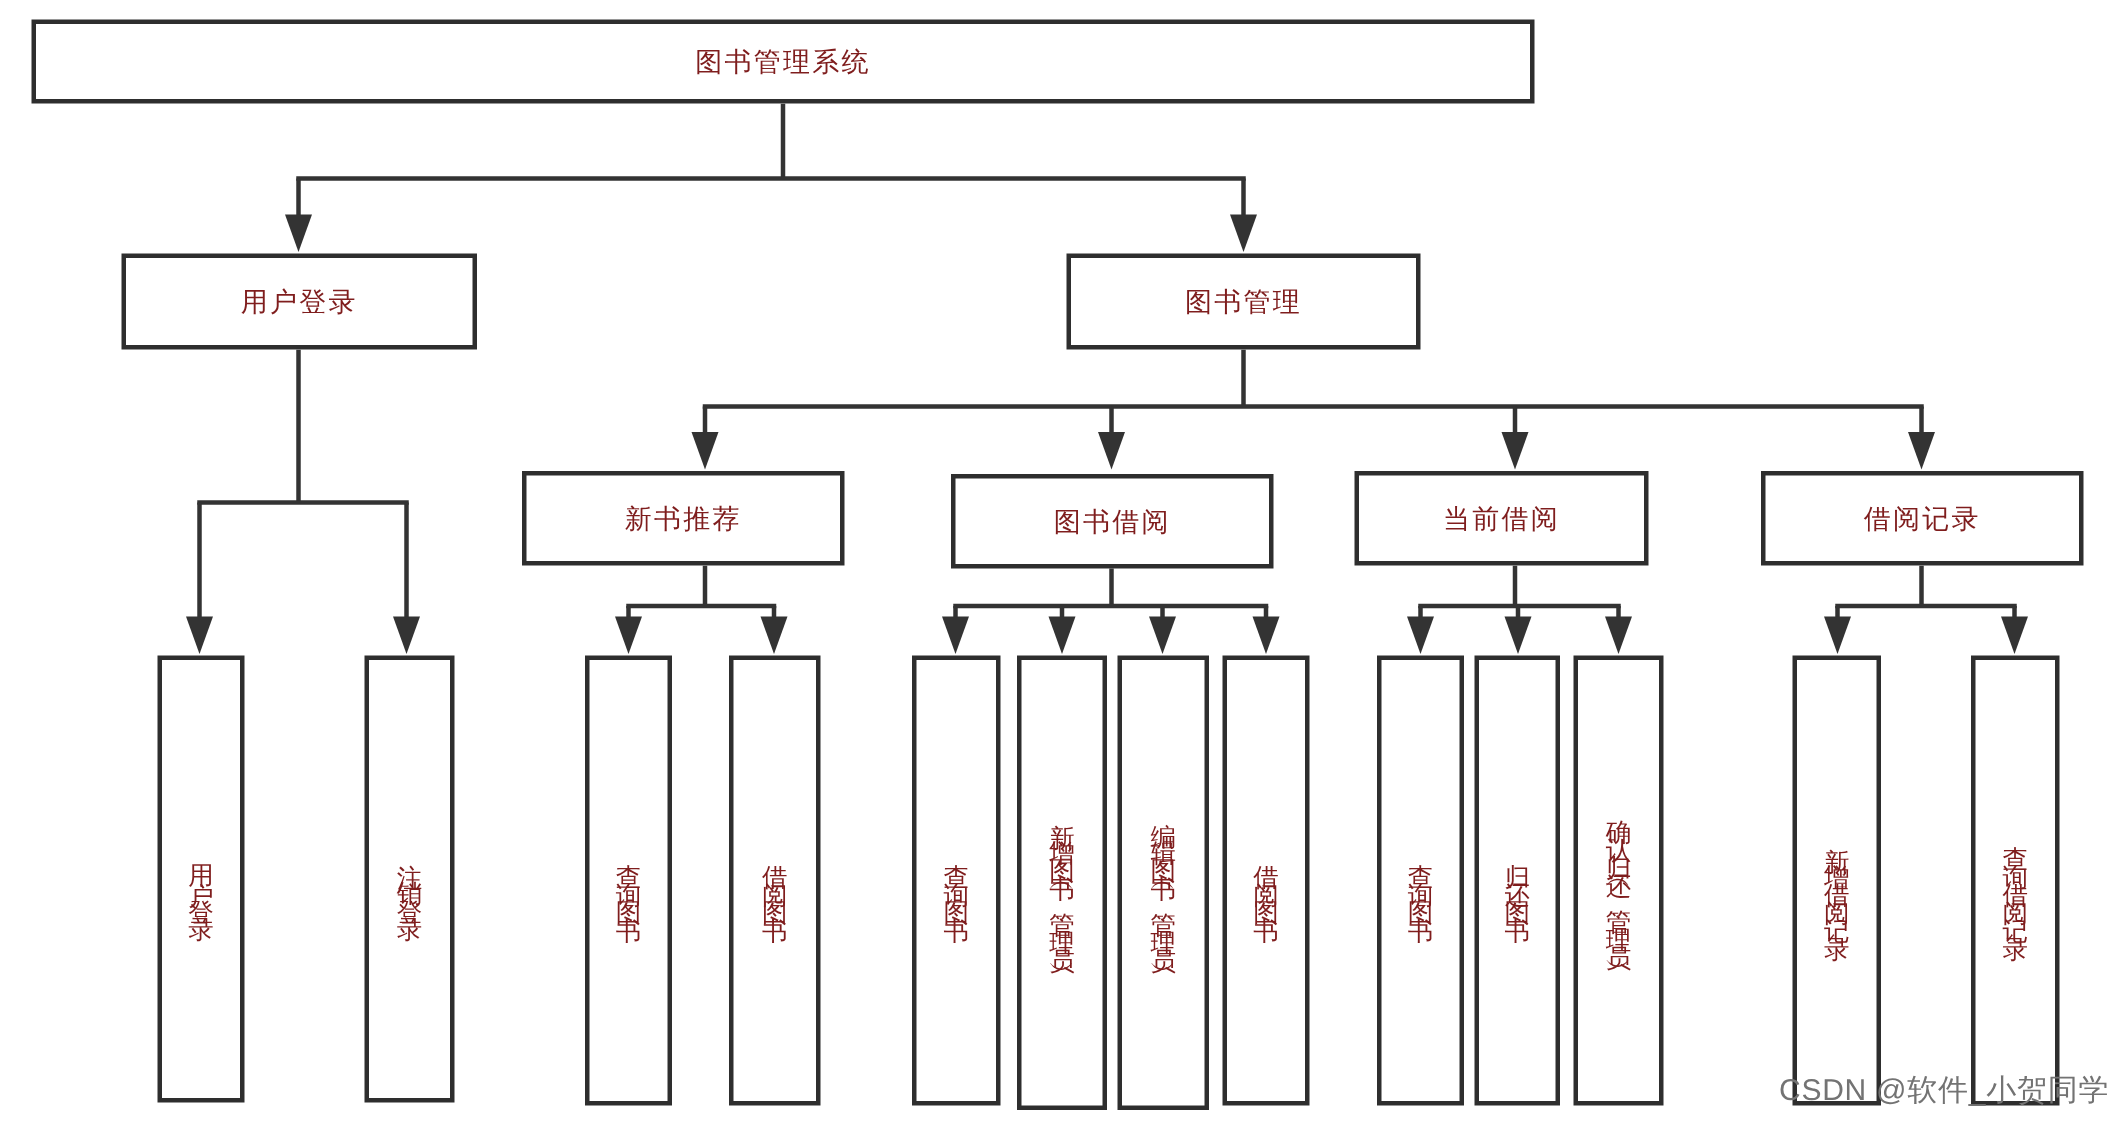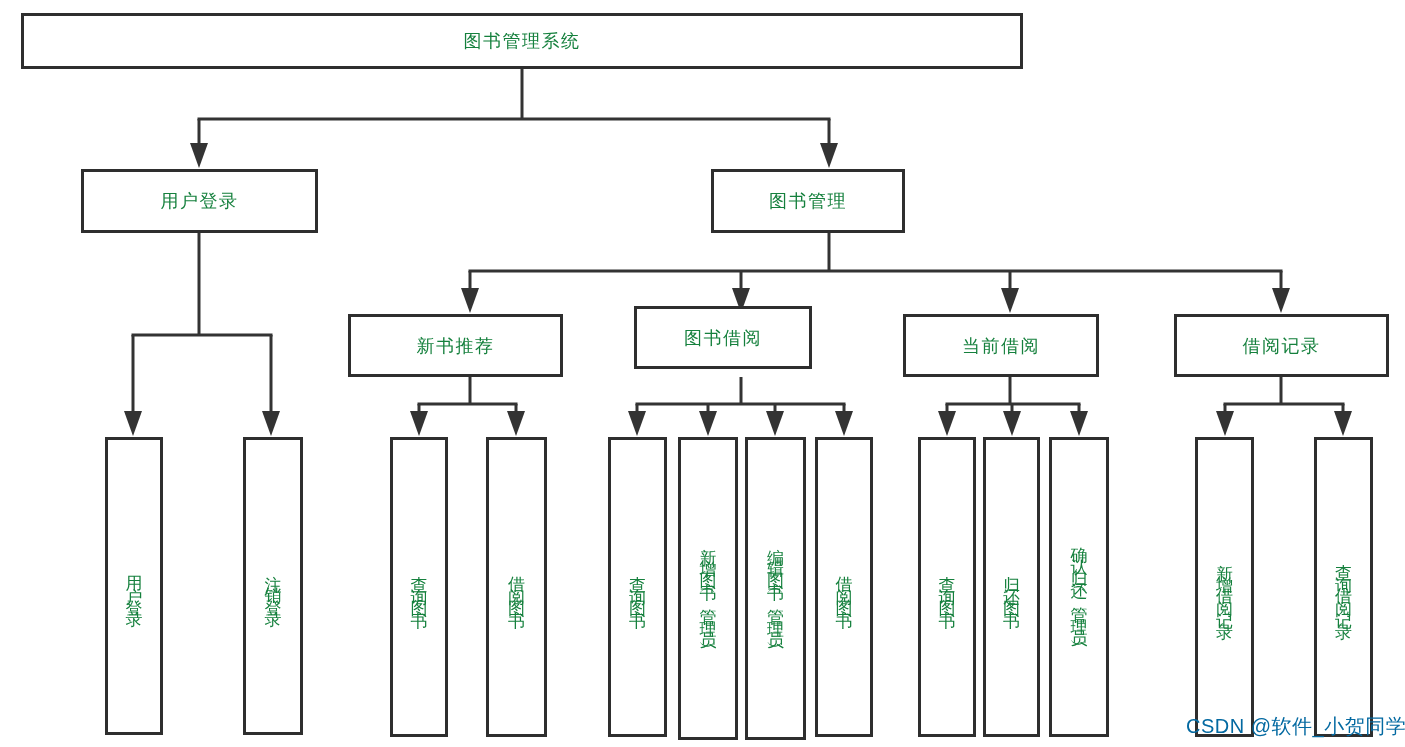--- a/index.html
+++ b/index.html
@@ -20,41 +20,41 @@
     z-index: 1;
   }
   .node {
     position: absolute;
     background: #ffffff;
     border: 3px solid #2e2e2e;
     box-sizing: border-box;
     display: flex;
     align-items: center;
     justify-content: center;
-    color: #15803d;
+    color: #7f1d1d;
     z-index: 2;
   }
   .hbox {
     font-size: 18px;
     letter-spacing: 1.5px;
     white-space: nowrap;
   }
   .vbox {
     writing-mode: vertical-rl;
     text-orientation: mixed;
     font-size: 17px;
     line-height: 1;
     letter-spacing: 12px;
     white-space: nowrap;
   }
   .watermark {
     position: absolute;
     left: 1186px; top: 713px;
     font-size: 20px;
-    color: #0369a1;
+    color: #737373;
     letter-spacing: 0.5px;
     white-space: nowrap;
     z-index: 5;
   }
 </style>
 </head>
 <body>
 
 <div class="canvas">
 
@@ -127,24 +127,24 @@
       <polygon points="1070,411 1088,411 1079,436"></polygon>
 
       <polygon points="1216,411 1234,411 1225,436"></polygon>
       <polygon points="1334,411 1352,411 1343,436"></polygon>
     </g>
   </svg>
 
   <div class="node hbox" style="left:21px;top:13px;width:1002px;height:56px">图书管理系统</div>
 
   <div class="node hbox" style="left:81px;top:169px;width:237px;height:64px">用户登录</div>
-  <div class="node hbox" style="left:711px;top:169px;width:194px;height:64px">图书管理</div>
+  <div class="node hbox" style="left:711px;top:169px;width:236px;height:64px">图书管理</div>
 
   <div class="node hbox" style="left:348px;top:314px;width:215px;height:63px">新书推荐</div>
-  <div class="node hbox" style="left:634px;top:306px;width:178px;height:63px">图书借阅</div>
+  <div class="node hbox" style="left:634px;top:316px;width:215px;height:63px">图书借阅</div>
   <div class="node hbox" style="left:903px;top:314px;width:196px;height:63px">当前借阅</div>
   <div class="node hbox" style="left:1174px;top:314px;width:215px;height:63px">借阅记录</div>
 
   <div class="node vbox" style="left:105px;top:437px;width:58px;height:298px">用户登录</div>
   <div class="node vbox" style="left:243px;top:437px;width:60px;height:298px">注销登录</div>
 
   <div class="node vbox" style="left:390px;top:437px;width:58px;height:300px">查询图书</div>
   <div class="node vbox" style="left:486px;top:437px;width:61px;height:300px">借阅图书</div>
 
   <div class="node vbox" style="left:608px;top:437px;width:59px;height:300px">查询图书</div>

